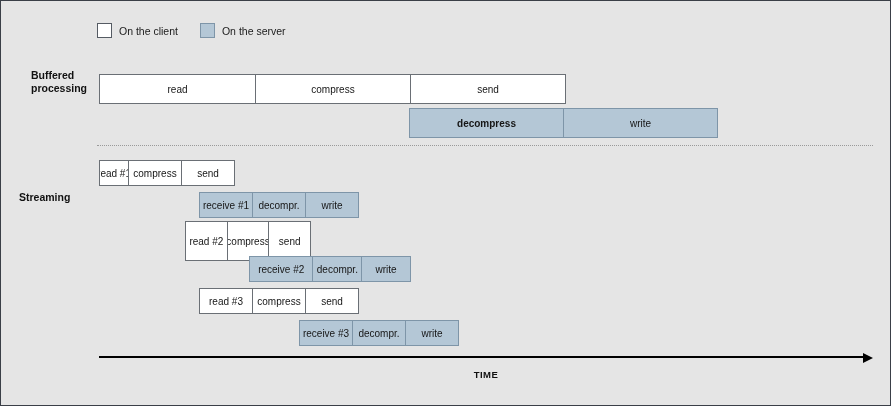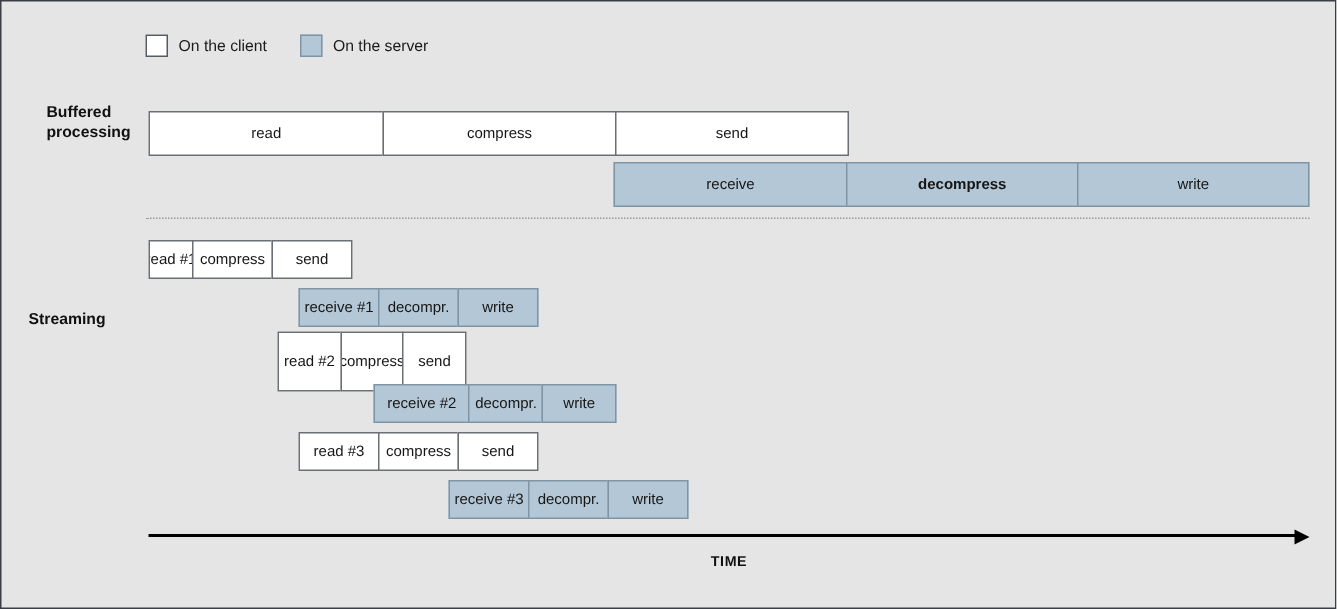--- a/index.html
+++ b/index.html
@@ -52,21 +52,21 @@
   
   .row-label {
     position: absolute;
     font-size: 10.5px;
     font-weight: bold;
     color: #111111;
     line-height: 13px;
     text-align: left;
   }
   #label-buffered { left: 30px; top: 68px; width: 74px; }
-  #label-streaming { left: 18px; top: 206px; width: 74px; }
+  #label-streaming { left: 18px; top: 190px; width: 74px; }
 
   
   .divider {
     position: absolute;
     left: 96px;
     top: 144px;
     width: 776px;
     height: 0;
     border-top: 1px dotted #9a9a9a;
   }
@@ -159,21 +159,20 @@
     <div>processing</div>
   </div>
 
   <div class="bar client" style="left:98px; top:73px; width:467px; height:30px;">
     <div class="seg" style="width:157px;">read</div>
     <div class="seg" style="width:156px;">compress</div>
     <div class="seg" style="width:156px;">send</div>
   </div>
 
   <div class="bar server" style="left:408px; top:107px; width:464px; height:30px;">
-    <div class="seg" style="width:156px;">receive</div>
     <div class="seg" style="width:155px;font-weight:bold;">decompress</div>
     <div class="seg" style="width:155px;">write</div>
   </div>
 
   <div class="divider"></div>
 
   <div class="row-label" id="label-streaming">Streaming</div>
 
   <div class="bar client" style="left:98px; top:159px; width:162px; height:26px;">
     <div class="seg" style="width:30px;">read #1</div>

